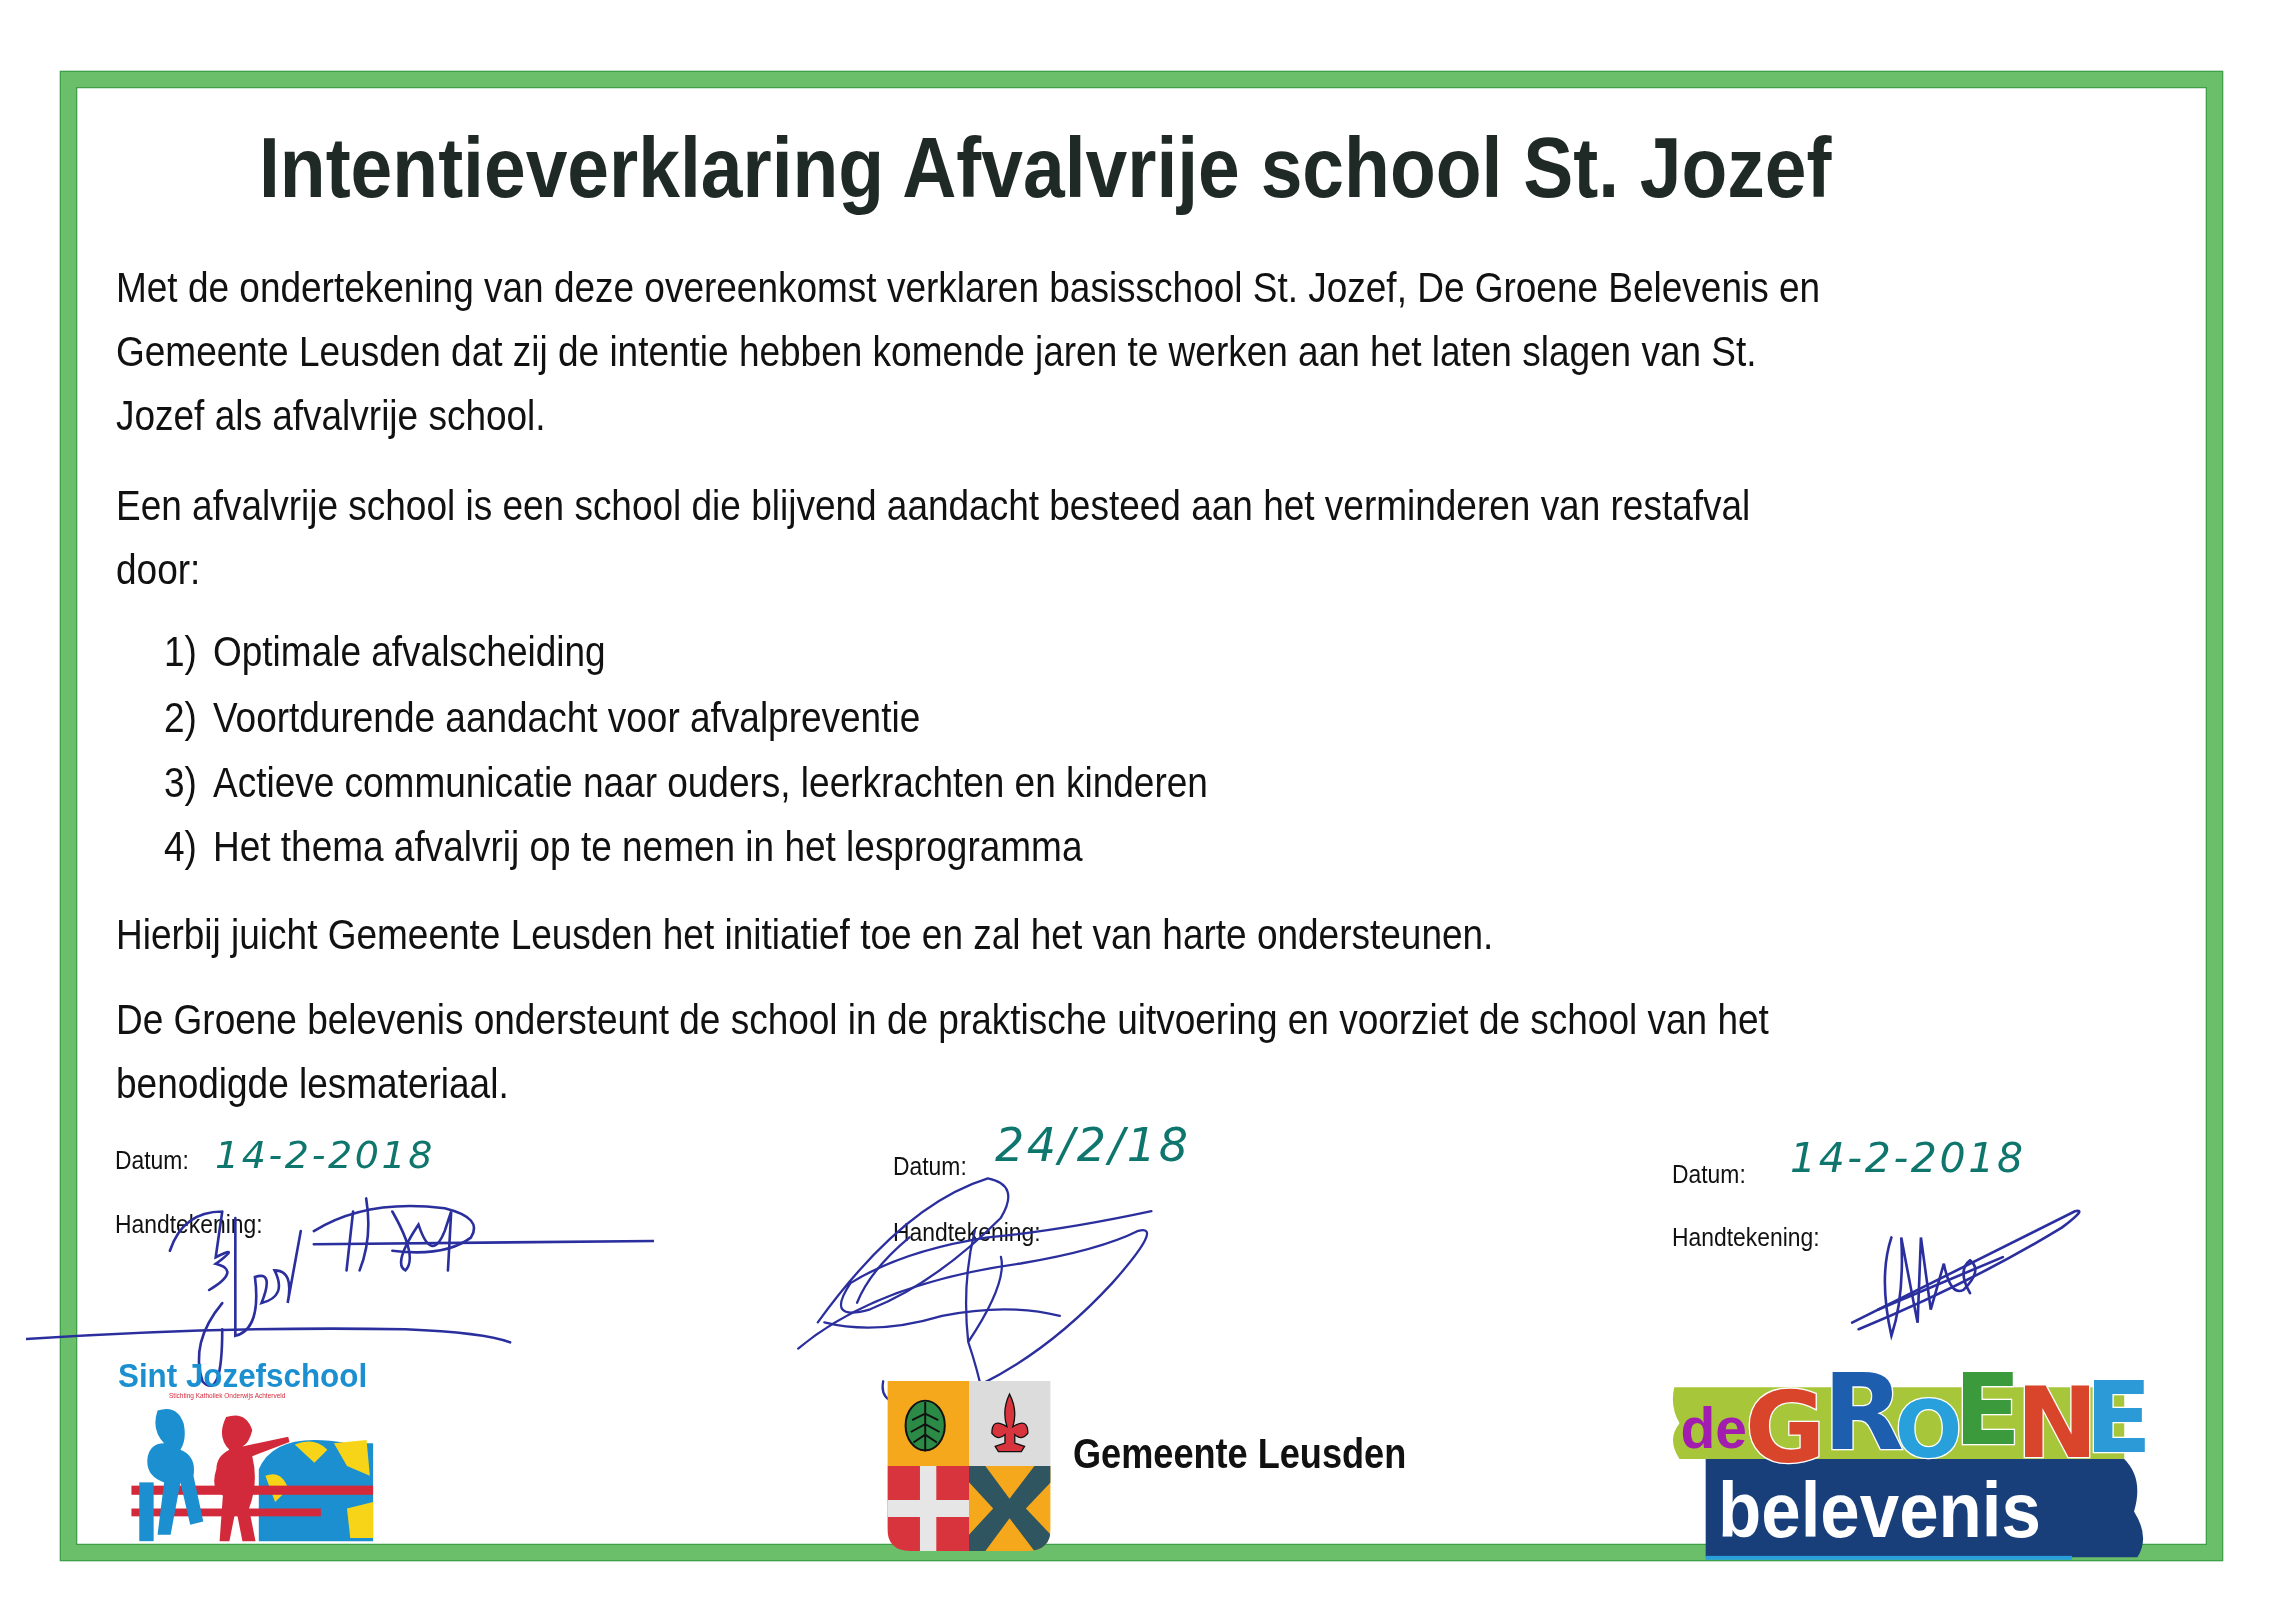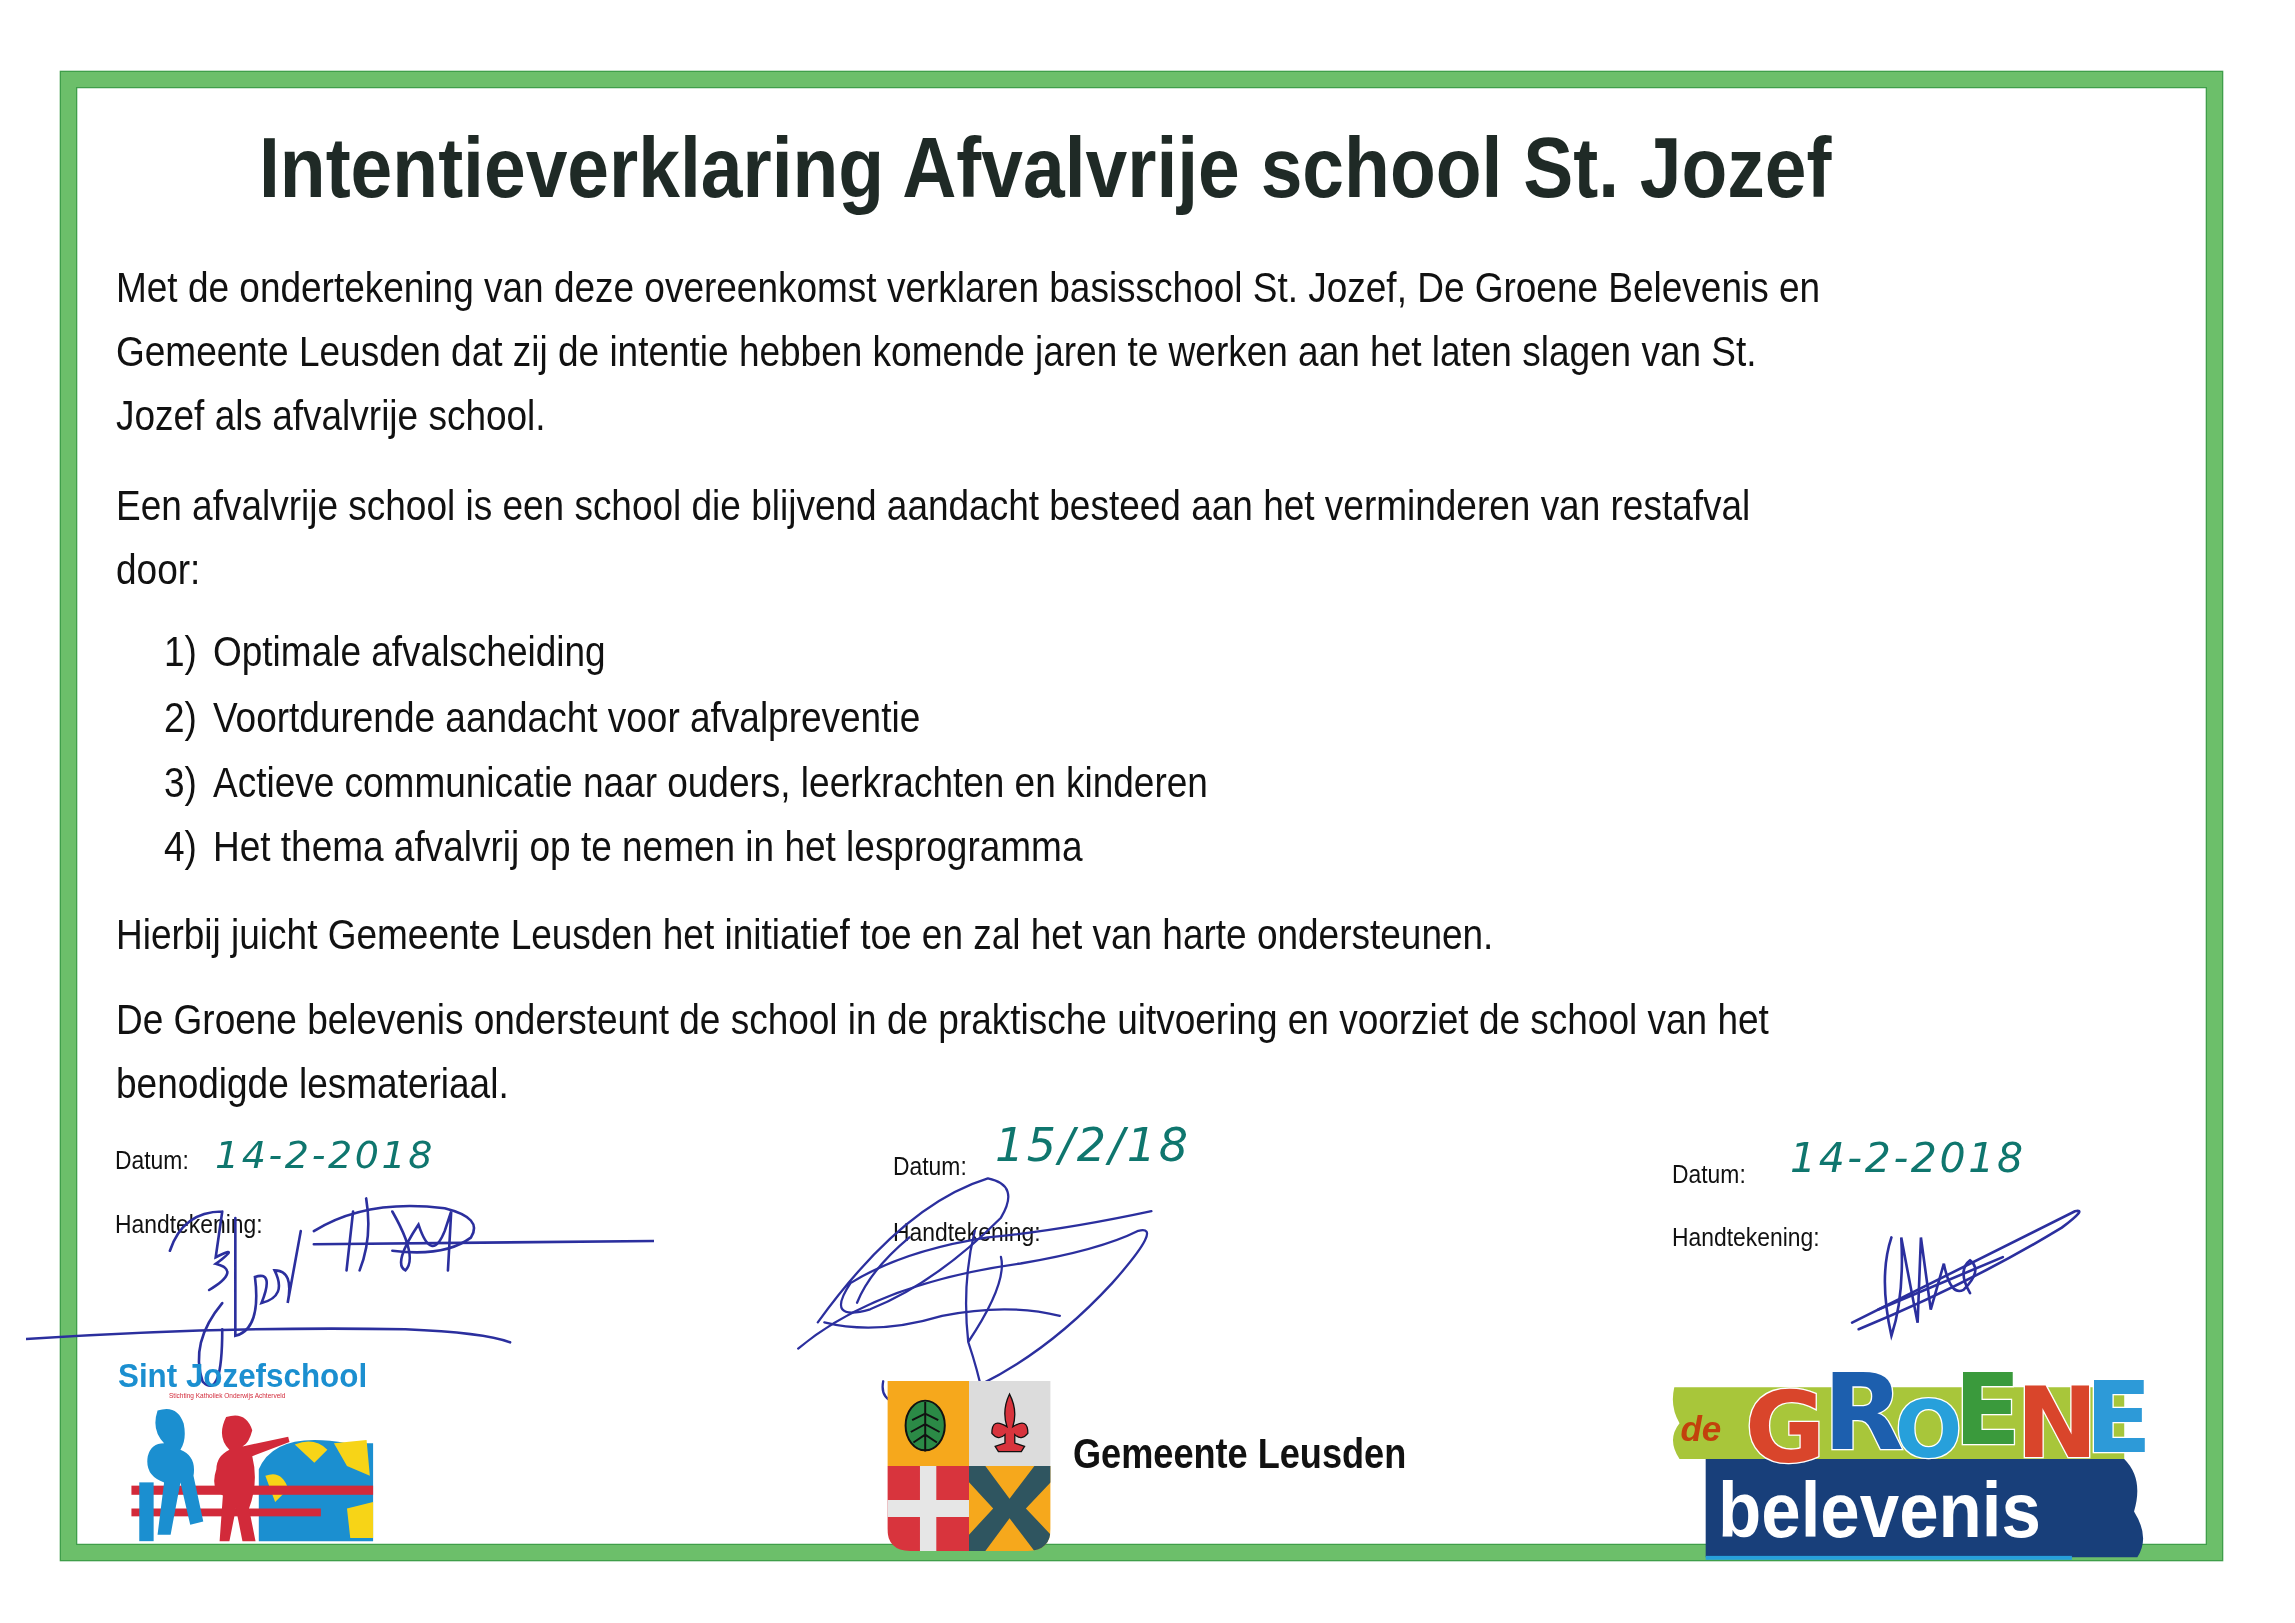--- a/index.html
+++ b/index.html
@@ -7,21 +7,21 @@
   .frame { position: absolute; left: 61px; top: 72px; width: 2161px; height: 1488px; box-sizing: border-box; border: 15.7px solid #6cbf6a; box-shadow: inset 0 0 0 1.3px #3f9e4a, 0 0 0 1.3px #3f9e4a; }
   .title { position: absolute; left: 259px; top: 124px; width: 1774px; white-space: nowrap; font-family: "Liberation Sans", sans-serif; font-weight: bold; font-size: 86px; line-height: 86px; color: #1f2a26; transform-origin: left top; transform: scaleX(0.872); }
   .line { position: absolute; white-space: nowrap; font-size: 43px; line-height: 43px; transform-origin: left top; transform: scaleX(0.86); color: #111; }
   .lbl { position: absolute; white-space: nowrap; font-size: 26px; line-height: 26px; transform-origin: left top; transform: scaleX(0.88); color: #111; }
   .hand { position: absolute; white-space: nowrap; font-family: "DejaVu Sans", sans-serif; font-size: 38px; line-height: 38px; color: #0f766e; font-weight: normal; font-style: italic; letter-spacing: 2.6px; }
   .sig { position: absolute; pointer-events: none; }
   .logo { position: absolute; margin-top: 16px; }
   .sjs-title { position: absolute; left: 0; top: 0; font-family: "Liberation Sans", sans-serif; font-weight: bold; font-size: 33px; line-height: 33px; color: #1b8fd0; white-space: nowrap; transform-origin: left top; transform: scaleX(0.95); }
   .sjs-sub { position: absolute; left: 51px; top: 34px; font-size: 6.5px; line-height: 6.5px; color: #d22a3a; white-space: nowrap; }
   .gl-text { position: absolute; font-weight: bold; font-size: 42px; line-height: 42px; color: #111; white-space: nowrap; transform-origin: left top; transform: scaleX(0.86); }
-  .gb-de { position: absolute; font-weight: bold; font-size: 35px; color: #c2410c; line-height: 43px; font-style: italic; }
+  .gb-de { position: absolute; font-weight: bold; font-size: 57px; color: #a21caf; line-height: 43px; }
   .gb-letter { position: absolute; font-family: "DejaVu Sans", sans-serif; font-weight: bold; line-height: 1; -webkit-text-stroke: 2.6px #ffffff; paint-order: stroke fill; }
   .gb-belevenis { position: absolute; font-weight: bold; font-size: 77px; line-height: 77px; color: #ffffff; white-space: nowrap; transform-origin: left top; transform: scaleX(0.92); }
 </style>
 </head>
 <body>
 
 <div class="frame"></div>
 
 <div class="title">Intentieverklaring Afvalvrije school St. Jozef</div>
 
@@ -87,21 +87,21 @@
       <rect x="20" y="160" width="290" height="12" fill="#d22a3a"></rect>
       <rect x="32" y="120" width="22" height="90" fill="#1b8fd0"></rect>
       <path d="M60 10 Q90 0 100 30 Q105 55 95 70 Q120 80 115 110 L130 180 L110 185 L95 120 L80 200 L60 200 L70 120 Q40 110 45 80 Q50 60 70 60 Q50 40 60 10 Z" fill="#1b8fd0"></path>
       <path d="M165 20 Q195 10 205 40 Q200 60 190 65 L260 50 L262 58 L205 80 Q215 120 200 160 L210 210 L190 210 L180 160 L170 210 L155 210 L160 140 Q140 130 150 100 Q150 80 170 70 Q150 50 165 20 Z" fill="#d22a3a"></path>
     </svg>
   </div>
 </div>
 
 <div>
   <div class="lbl" style="left:893px; top:1153px;">Datum:</div>
-  <div class="hand" style="left:995px; top:1126px; font-size:46px;">15/2/18</div>
+  <div class="hand" style="left:995px; top:1126px; font-size:46px;">24/2/18</div>
   <div class="lbl" style="left:893px; top:1219px;">Handtekening:</div>
   <svg class="sig" style="left:772px; top:1152px;" width="471" height="380" viewBox="0 0 720 580">
     <g fill="none" stroke="#2b2f9e" stroke-width="3.5" stroke-linecap="round">
       <path d="M70 260 Q200 80 330 40 Q380 50 350 100 Q250 200 150 240 Q80 260 120 200 Q200 150 330 130 Q440 120 580 90"></path>
       <path d="M40 300 Q160 200 380 170 Q500 150 560 120 Q600 110 520 200 Q400 330 260 380 Q160 400 170 350"></path>
       <path d="M310 120 Q290 200 300 290 Q330 380 330 440 Q250 560 180 570 M300 290 Q360 200 350 160"></path>
       <path d="M80 260 Q160 280 260 250 Q360 230 440 250"></path>
       <path d="M210 130 Q150 180 130 230"></path>
     </g>
   </svg>

